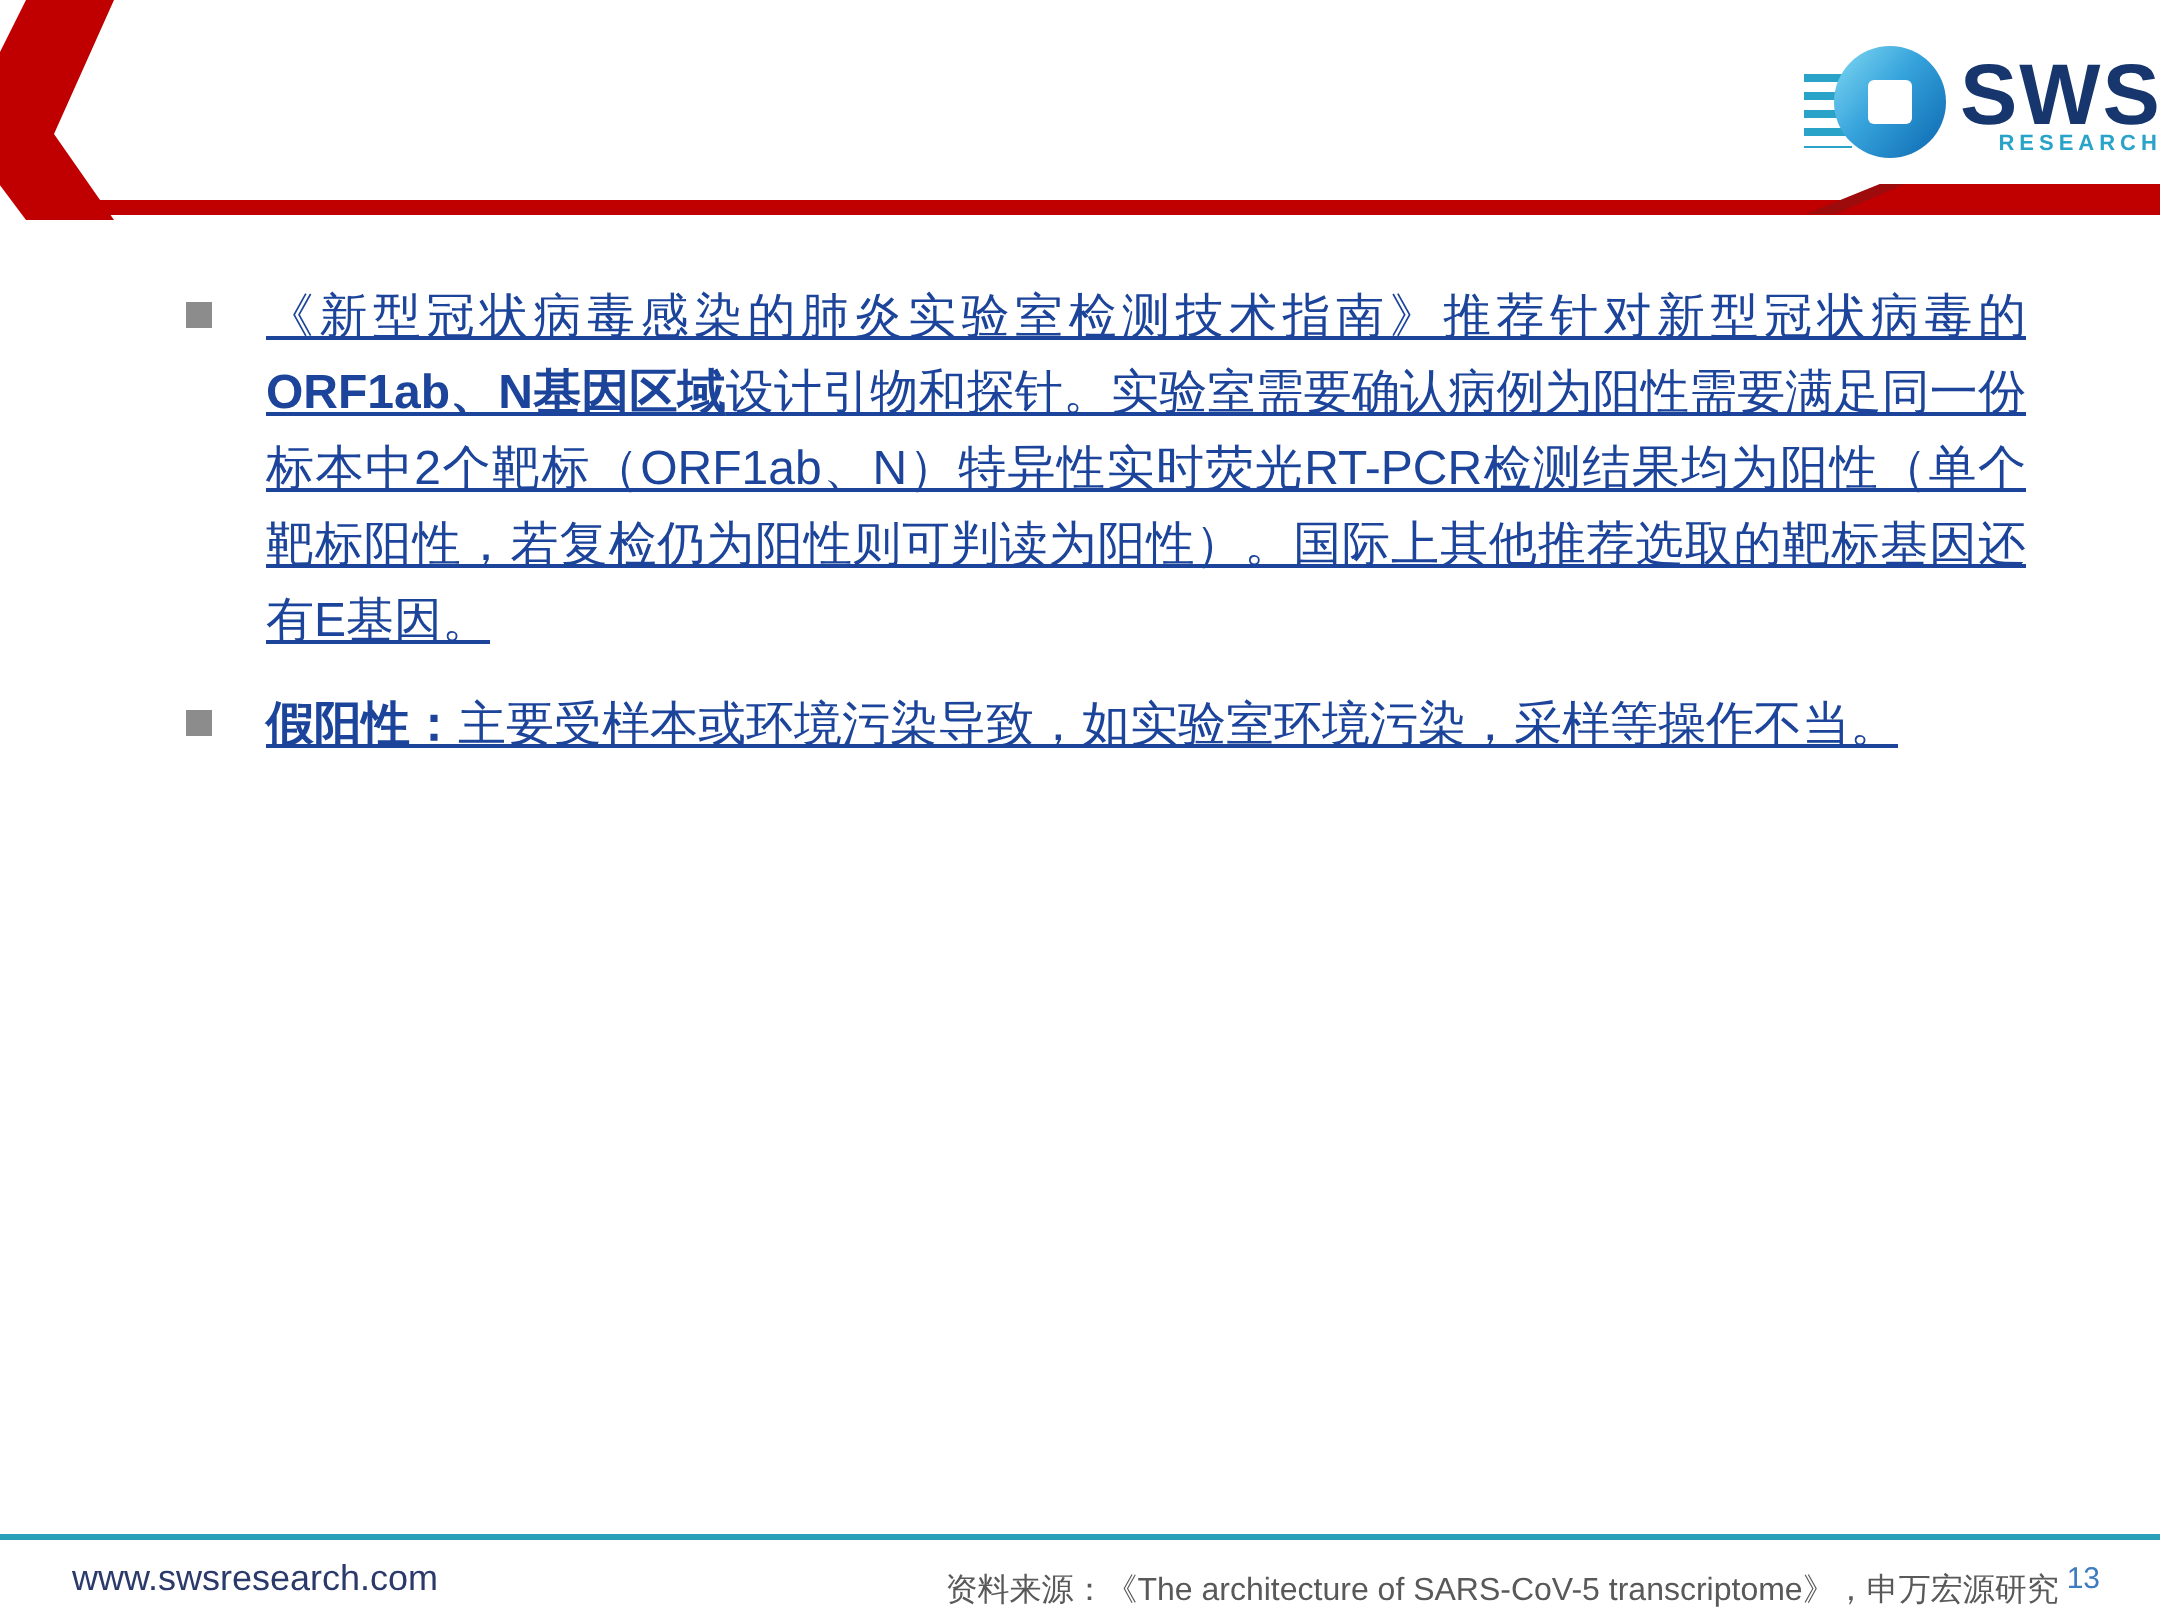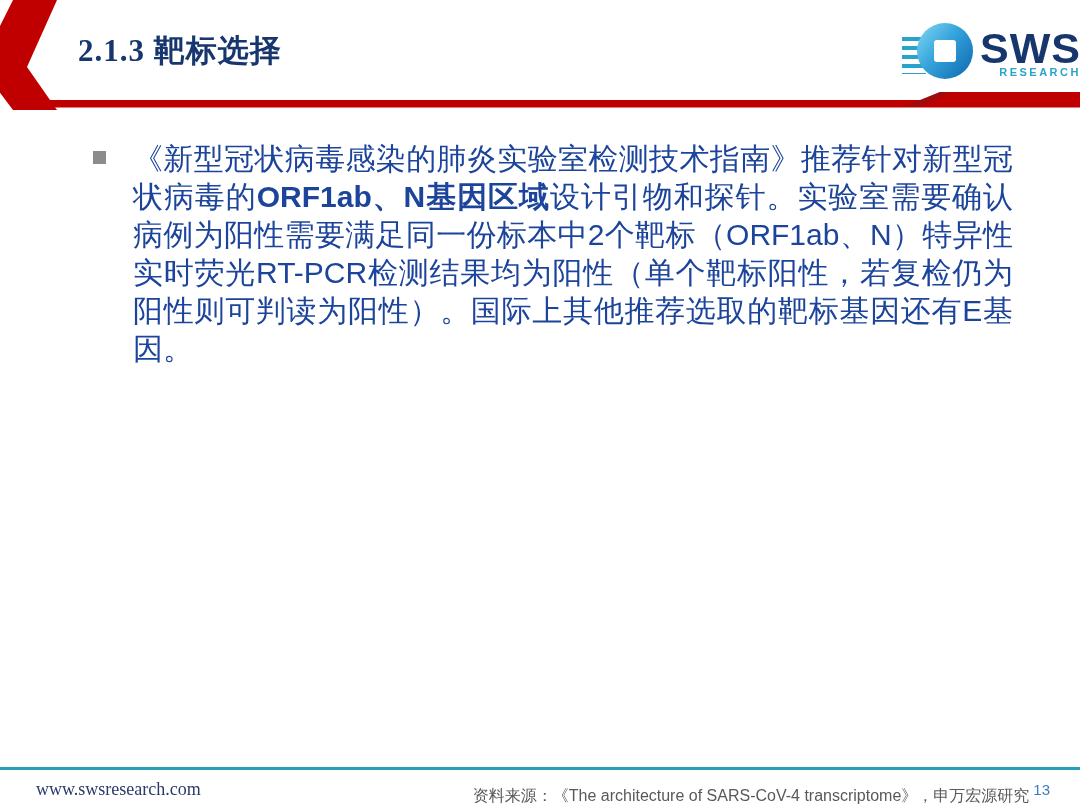--- a/index.html
+++ b/index.html
@@ -59,32 +59,33 @@
   .content{
     position:absolute;left:93px;top:140px;width:920px;
     list-style:none;
   }
   .bullet-item{display:flex;margin-bottom:14px;}
   .bullet-sq{
     flex:none;width:13px;height:13px;background:var(--bullet-gray);
     margin-top:11px;margin-right:27px;
   }
   .bullet-text{
-    flex:1;font-size:30px;line-height:38px;color:var(--body-blue);
+    flex:1;font-size:24px;line-height:38px;color:var(--body-blue);
     text-align:justify;
+    text-decoration:underline;
   }
   .bullet-text .bold{font-weight:bold;}
   
   .footer-line{
     position:absolute;left:0;top:767px;width:1080px;height:3px;
     background:var(--footer-teal);
   }
   .footer-site{
     position:absolute;left:36px;top:779px;
-    font-size:18px;color:var(--website-blue);text-decoration:none;font-family:Liberation Serif, serif;
+    font-size:18px;color:var(--website-blue);text-decoration:none;
   }
   .footer-source-wrap{
     position:absolute;right:30px;top:781px;
     font-size:16px;color:var(--source-gray);white-space:nowrap;
   }
   .page-num{
     font-size:15px;color:var(--page-blue);
     vertical-align:6px;margin-left:4px;
   }
 </style>
@@ -93,42 +94,45 @@
 
 <div class="slide">
 
   <svg class="header-deco" viewBox="0 0 1080 120" xmlns="http://www.w3.org/2000/svg">
     <polygon points="13,0 57,0 27,67 57,110 13,110 -20,66" fill="var(--accent-red)"></polygon>
     <rect x="22" y="100" width="1058" height="7.5" fill="var(--accent-red)"></rect>
     <polygon points="903,107 940,92 1080,92 1080,107" fill="var(--accent-red)"></polygon>
     <polygon points="903,107 940,92 952,92 918,107" fill="#7F1416" opacity="0.55"></polygon>
   </svg>
 
-  <h1 class="title">2.1.3 靶标选择</h1>
 
   <div class="logo">
     <div class="logo-stripes"></div>
     <div class="logo-globe">
       <div class="logo-square"></div>
     </div>
     <div class="logo-text-block">
       <div class="logo-sws">SWS</div>
       <div class="logo-research">RESEARCH</div>
     </div>
   </div>
 
   <ul class="content">
   <li class="bullet-item">
     <span class="bullet-sq"></span>
     <span class="bullet-text"><span>《新型冠状病毒感染的肺炎实验室检测技术指南》推荐针对新型冠状病毒的</span><span class="bold">ORF1ab、N基因区域</span><span>设计引物和探针。实验室需要确认病例为阳性需要满足同一份标本中2个靶标（ORF1ab、N）特异性实时荧光RT-PCR检测结果均为阳性（单个靶标阳性，若复检仍为阳性则可判读为阳性）。国际上其他推荐选取的靶标基因还有E基因。</span></span>
   </li>
 
 
 
+  <li class="bullet-item">
+    <span class="bullet-sq"></span>
+    <span class="bullet-text"><span class="bold">假阳性：</span><span>主要受样本或环境污染导致，如实验室环境污染，采样等操作不当。</span></span>
+  </li>
 </ul>
 
   <div class="footer-line"></div>
   <a class="footer-site" href="#">www.swsresearch.com</a>
   <div class="footer-source-wrap">
-    <span>资料来源：《The architecture of SARS-CoV-4 transcriptome》，申万宏源研究</span><sup class="page-num">13</sup>
+    <span>资料来源：《The architecture of SARS-CoV-5 transcriptome》，申万宏源研究</span><sup class="page-num">13</sup>
   </div>
 
 </div>
 
 </body></html>

